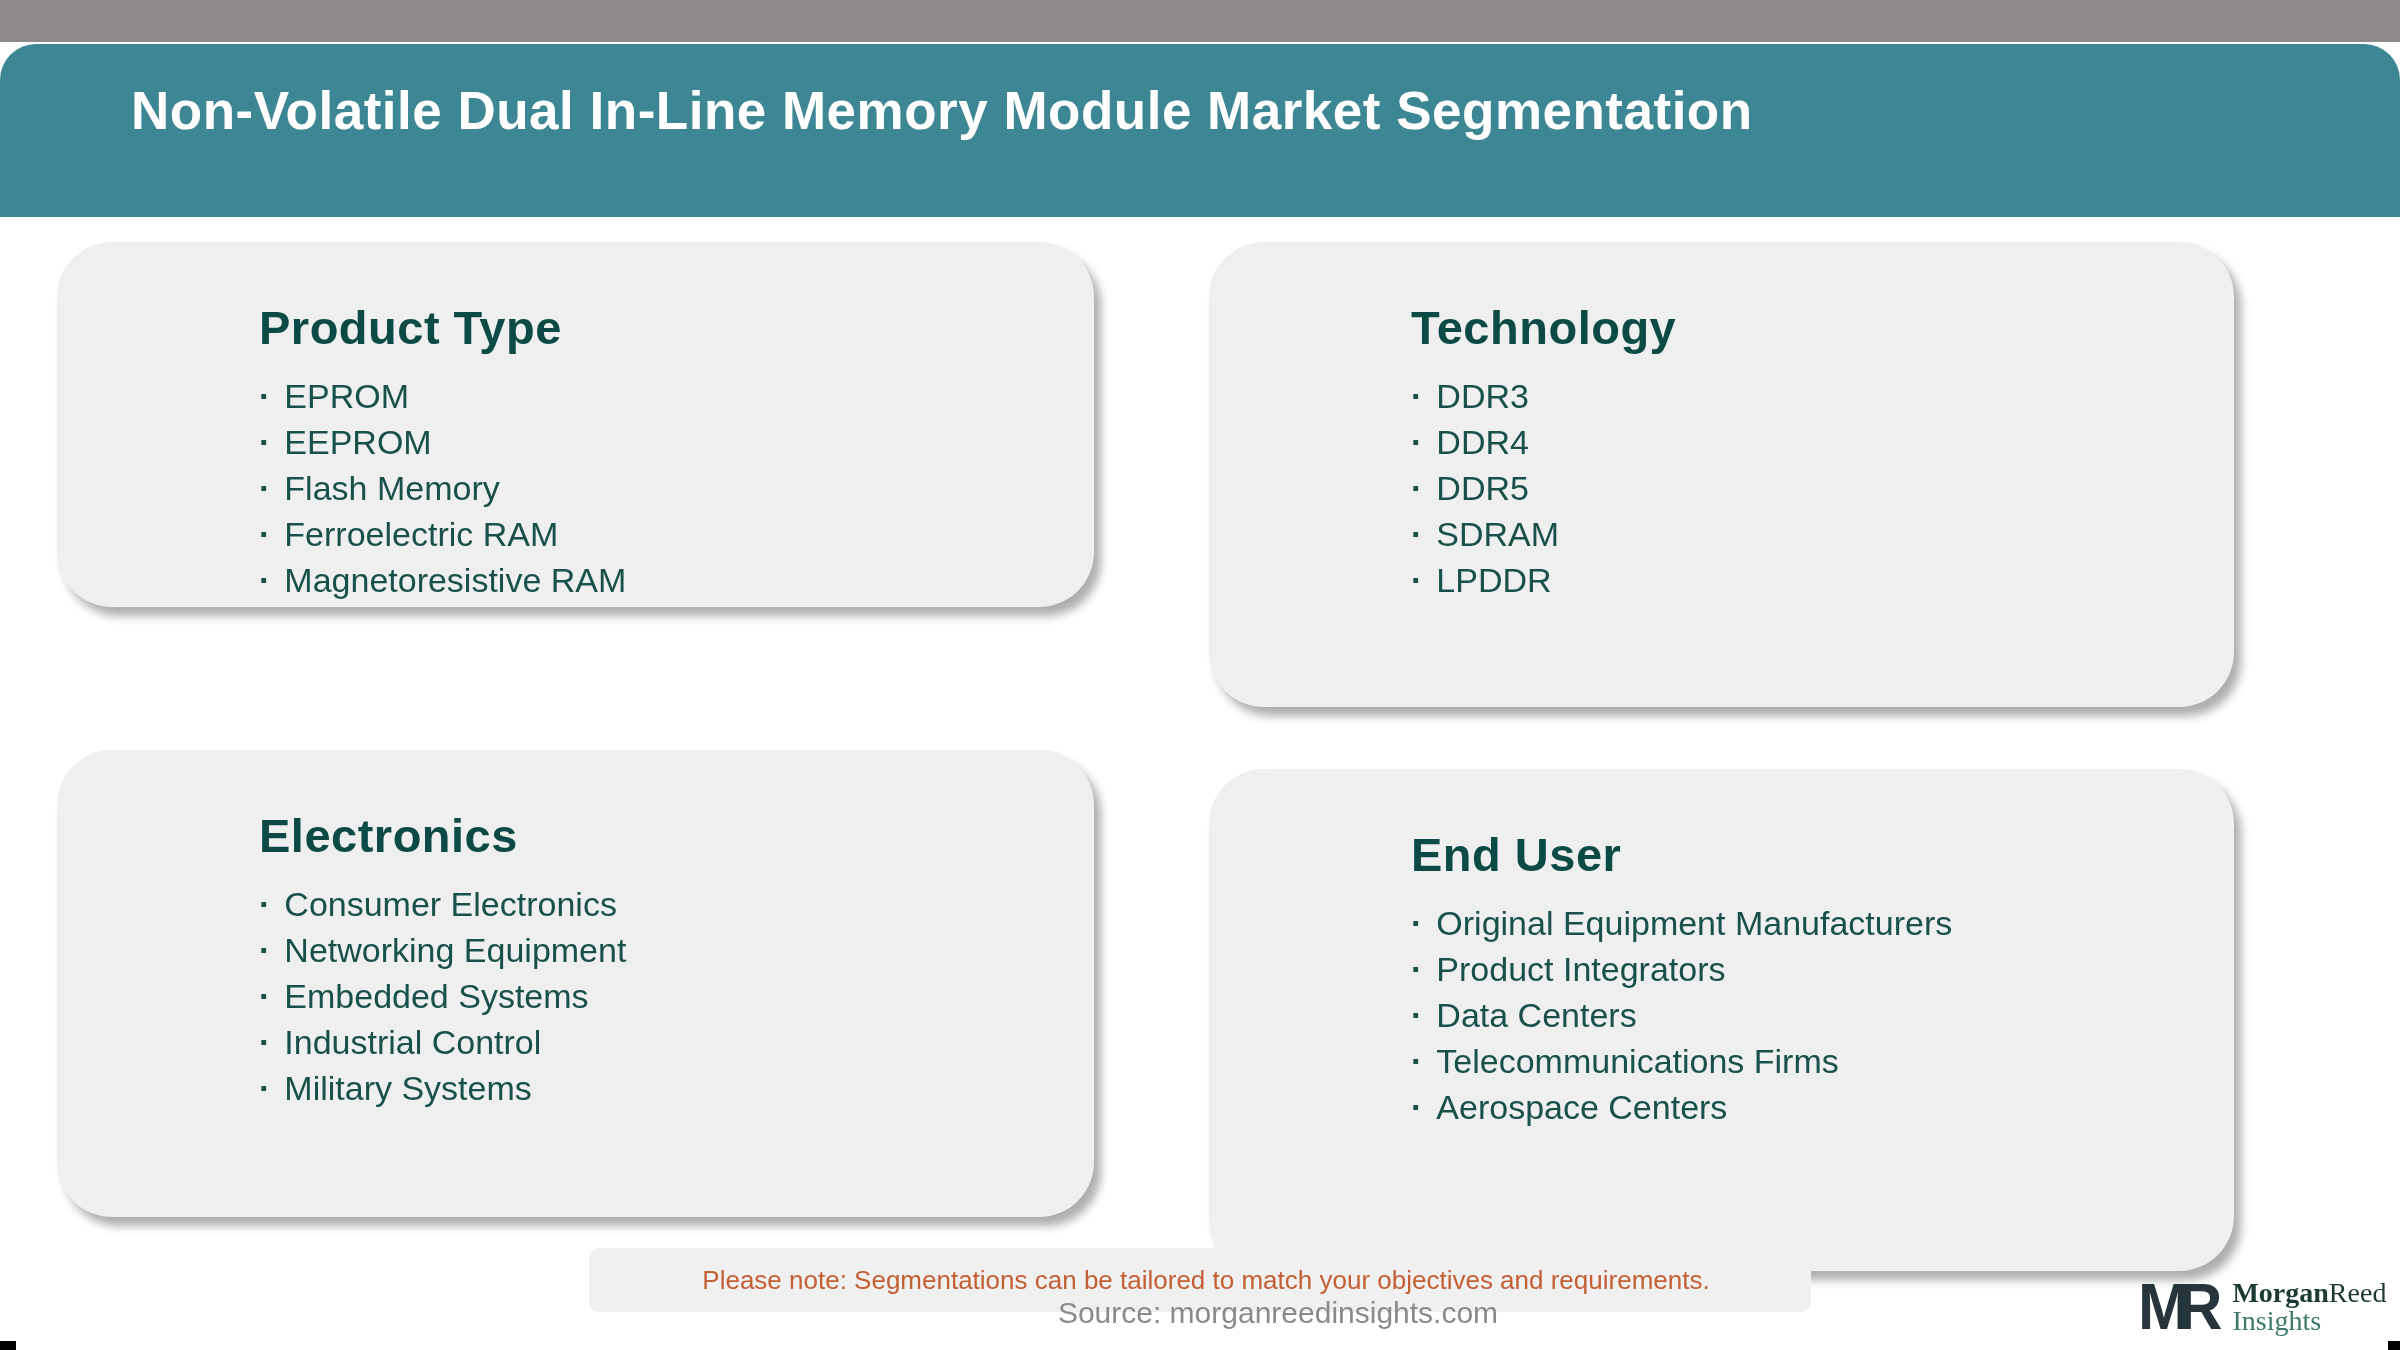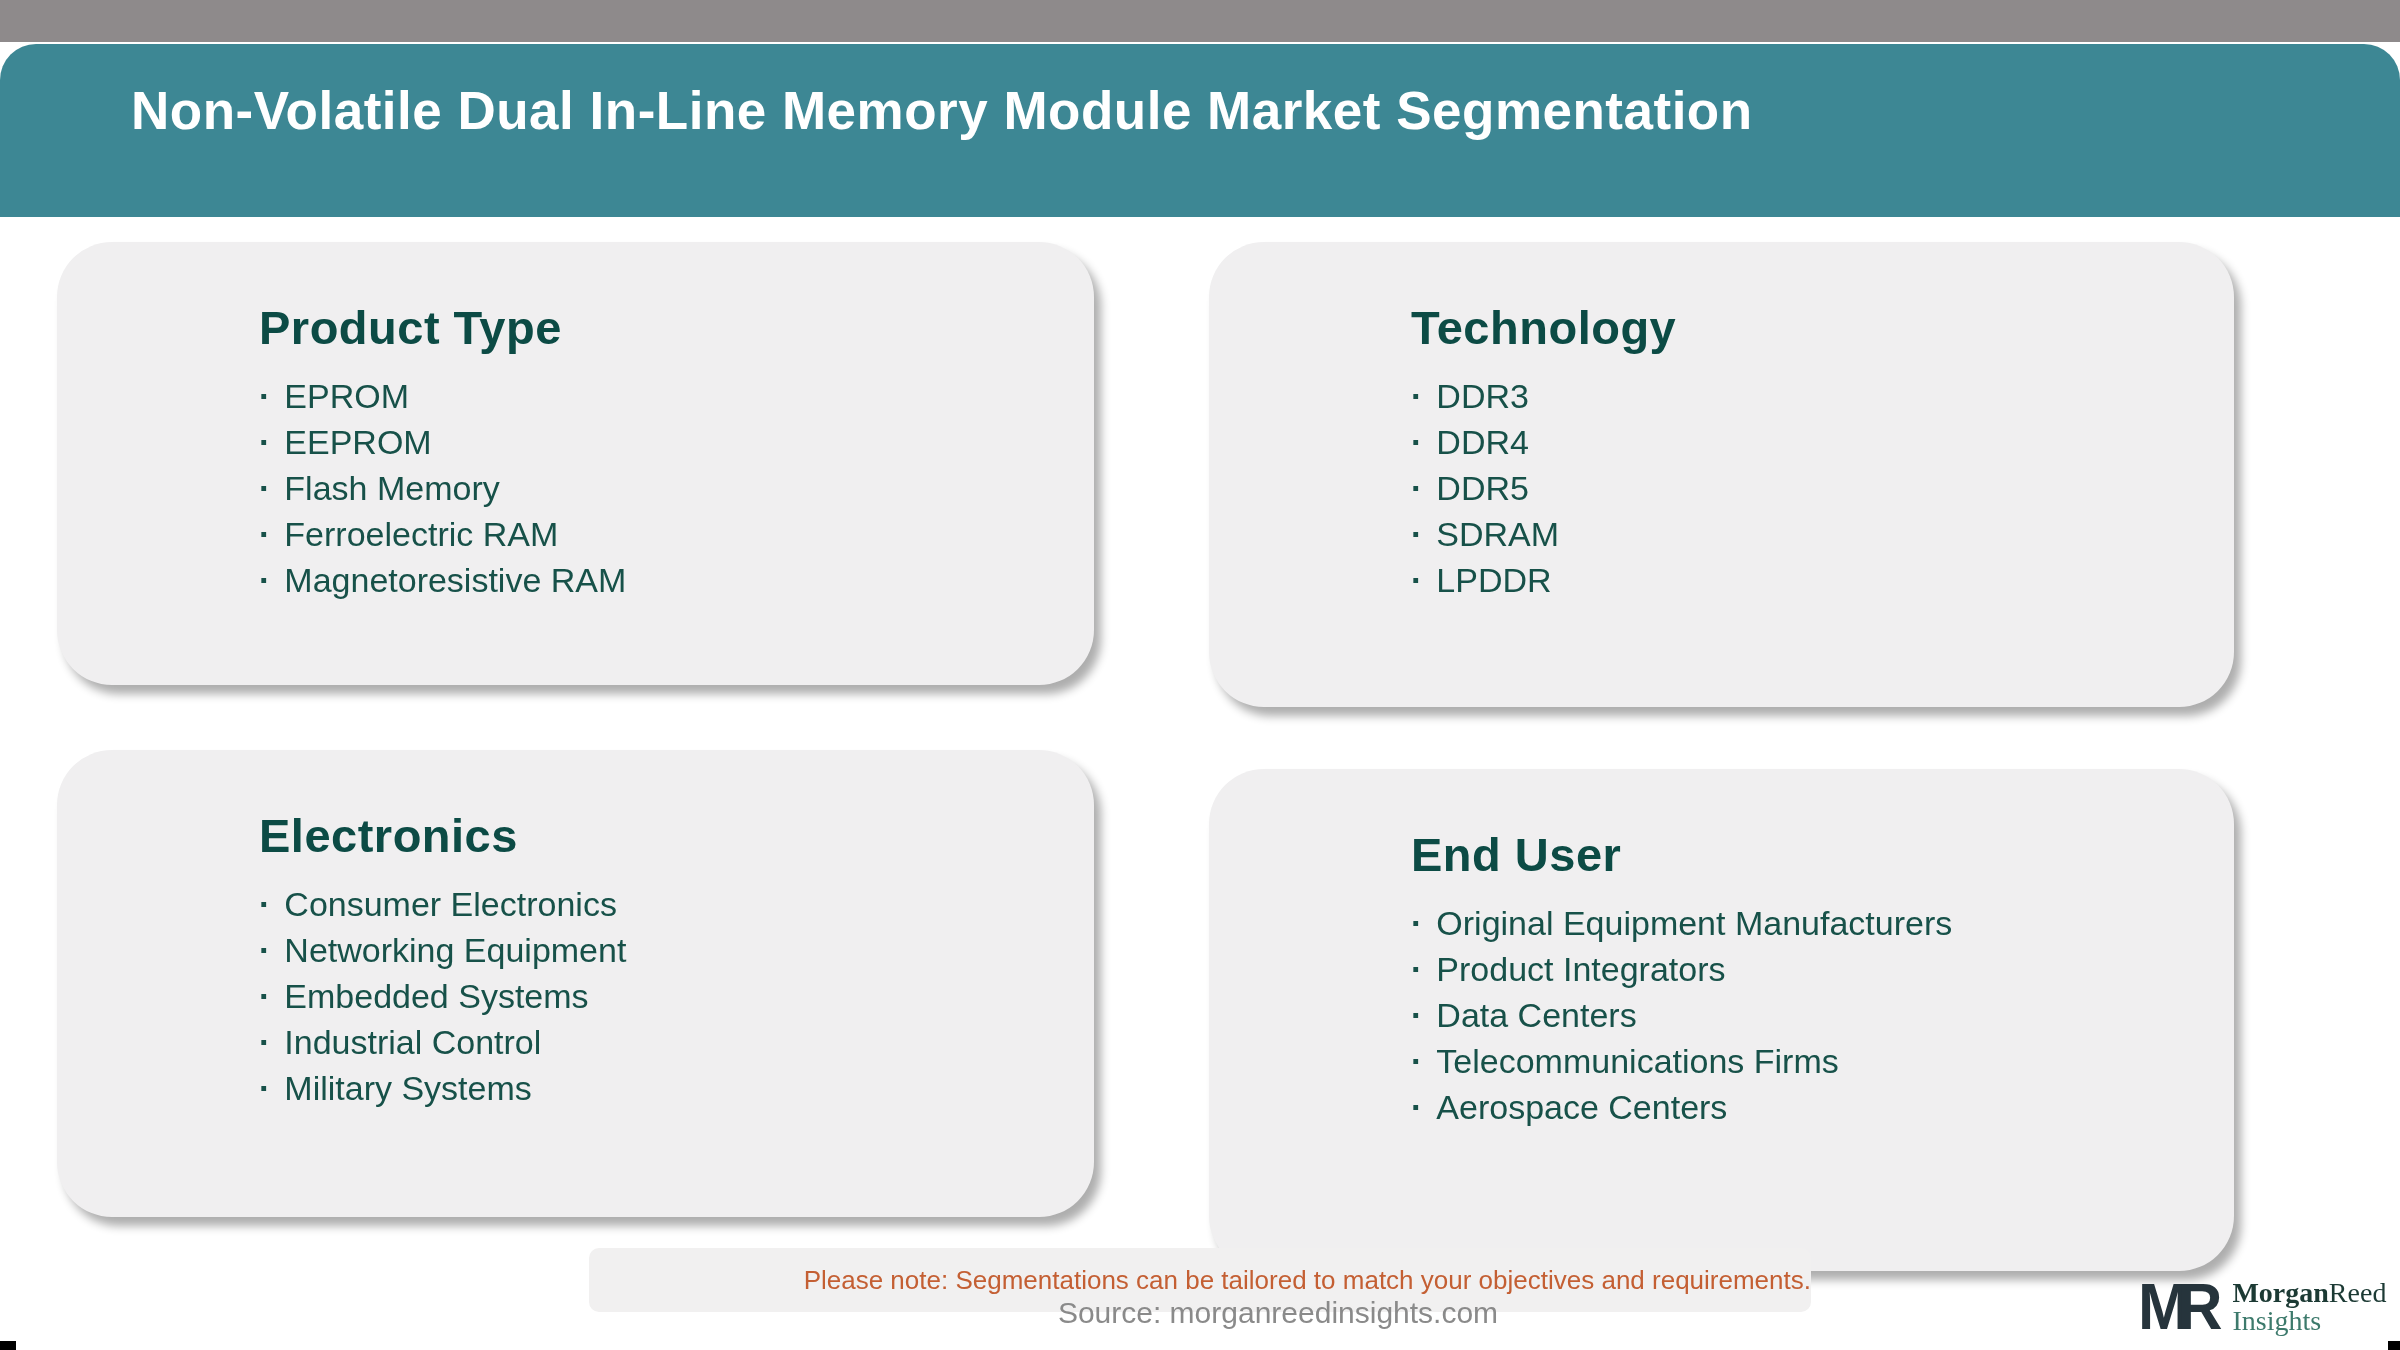--- a/index.html
+++ b/index.html
@@ -11,34 +11,34 @@
   
   .corner-backdrop { position:absolute; top:0; left:0; width:2400px; height:42px; background:#8e8a8b; }
 
   .header { position:absolute; top:0; left:0; width:2400px; height:173px;
             background:#3d8794; border-radius:36px 36px 0 0;margin-top:44px; }
   .header-title { position:absolute; left:131px; top:36px; color:#ffffff;
                   font-size:53px; font-weight:700; letter-spacing:0.5px; }
 
   .card { position:absolute; background:#f0eff0; border-radius:55px;
           box-shadow:7px 9px 10px rgba(0,0,0,0.32); padding:58px 40px 0 202px; }
-  .card-tl { left:57px;  top:242px; width:1037px; height:443px; }
+  .card-tl { left:57px;  top:242px; width:1037px; height:365px; }
   .card-tr { left:1209px; top:242px; width:1025px; height:465px; }
   .card-bl { left:57px;  top:750px; width:1037px; height:467px; }
   .card-br { left:1209px; top:769px; width:1025px; height:502px; }
 
   .card-title { font-size:47px; font-weight:700; color:#0c4b45; letter-spacing:0.5px; }
   .card-list { list-style:none; margin-top:18px; }
   .card-list li { font-size:34px; line-height:46px; color:#175149; font-weight:400;
                   white-space:nowrap; display:flex; align-items:baseline; }
   .card-list .bullet { margin-right:14px; font-weight:700; }
 
   .note-pill { position:absolute; left:589px; top:1248px; width:1222px; height:64px;
                background:#f1f0f0; border-radius:10px; display:flex;
-               align-items:center; justify-content:flex-end;padding-left:12px; }
+               align-items:center; justify-content:center;padding-left:12px; }
   .note-text { color:#c45f33; font-size:26px; }
 
   .source-line { position:absolute; left:958px; top:1296px; width:640px;
                  text-align:center; color:#8a8a8a; font-size:30px; }
 
   .logo { position:absolute; left:2138px; top:1279px; display:flex; align-items:flex-end; }
   .logo-monogram { font-size:62px; font-weight:700; letter-spacing:-12px;
                    color:#26343c; line-height:56px; padding-right:22px;
                    transform:scaleY(1.05); }
   .logo-text { display:flex; flex-direction:column; justify-content:center; }

